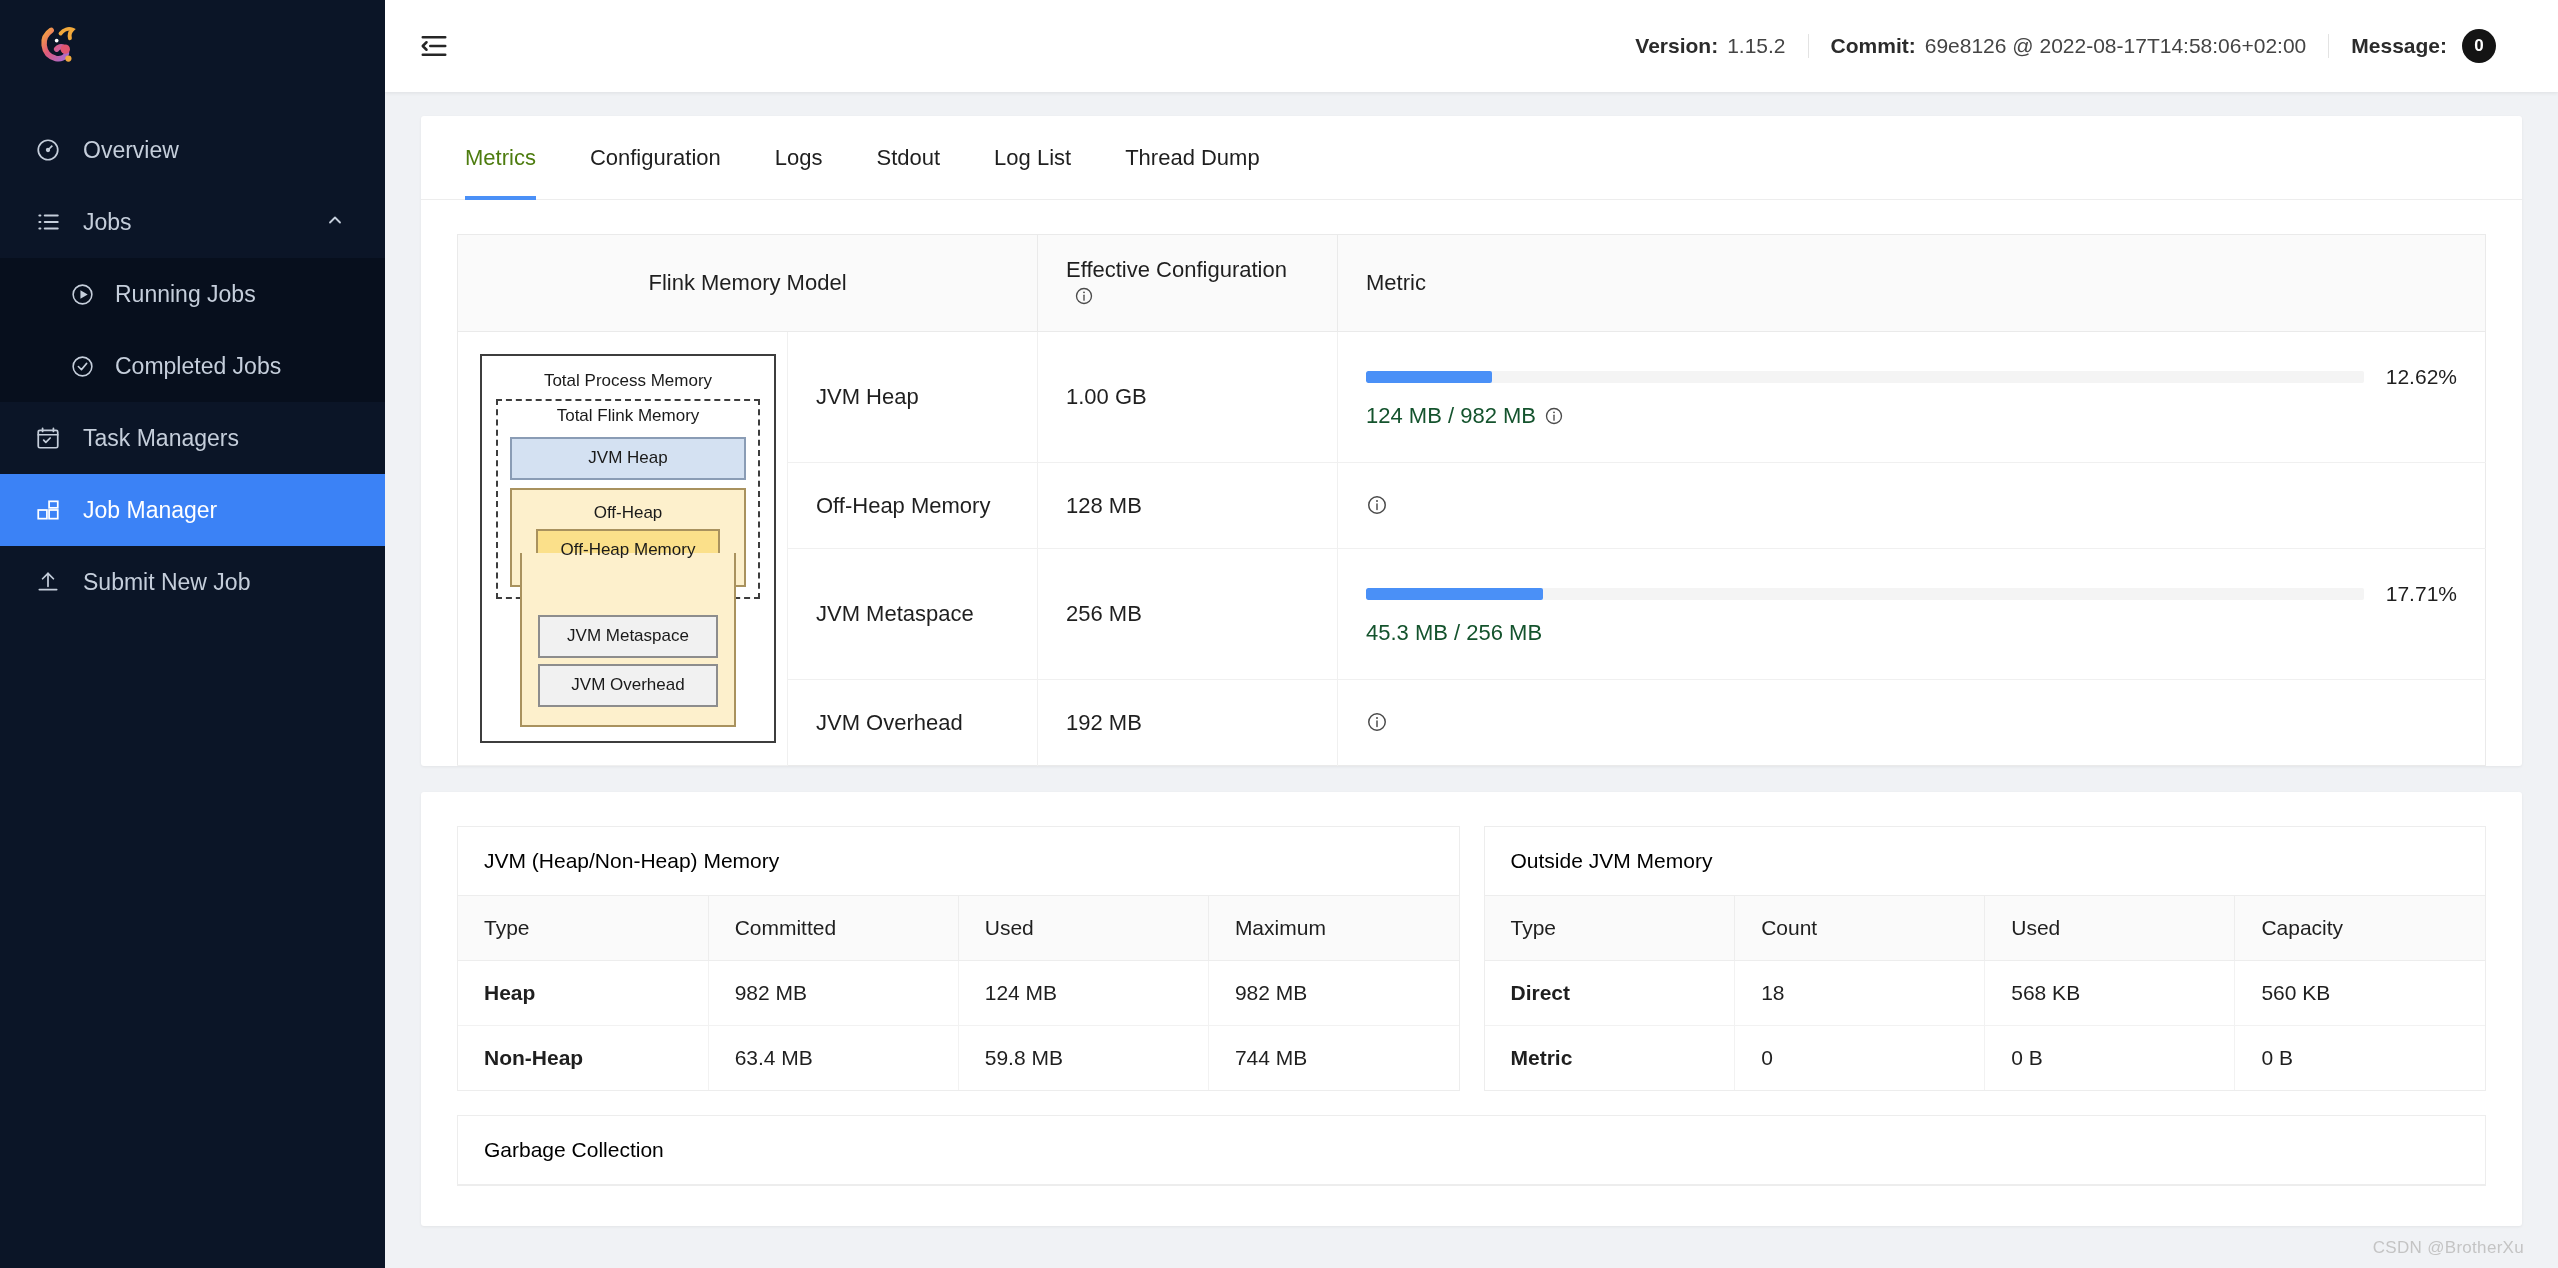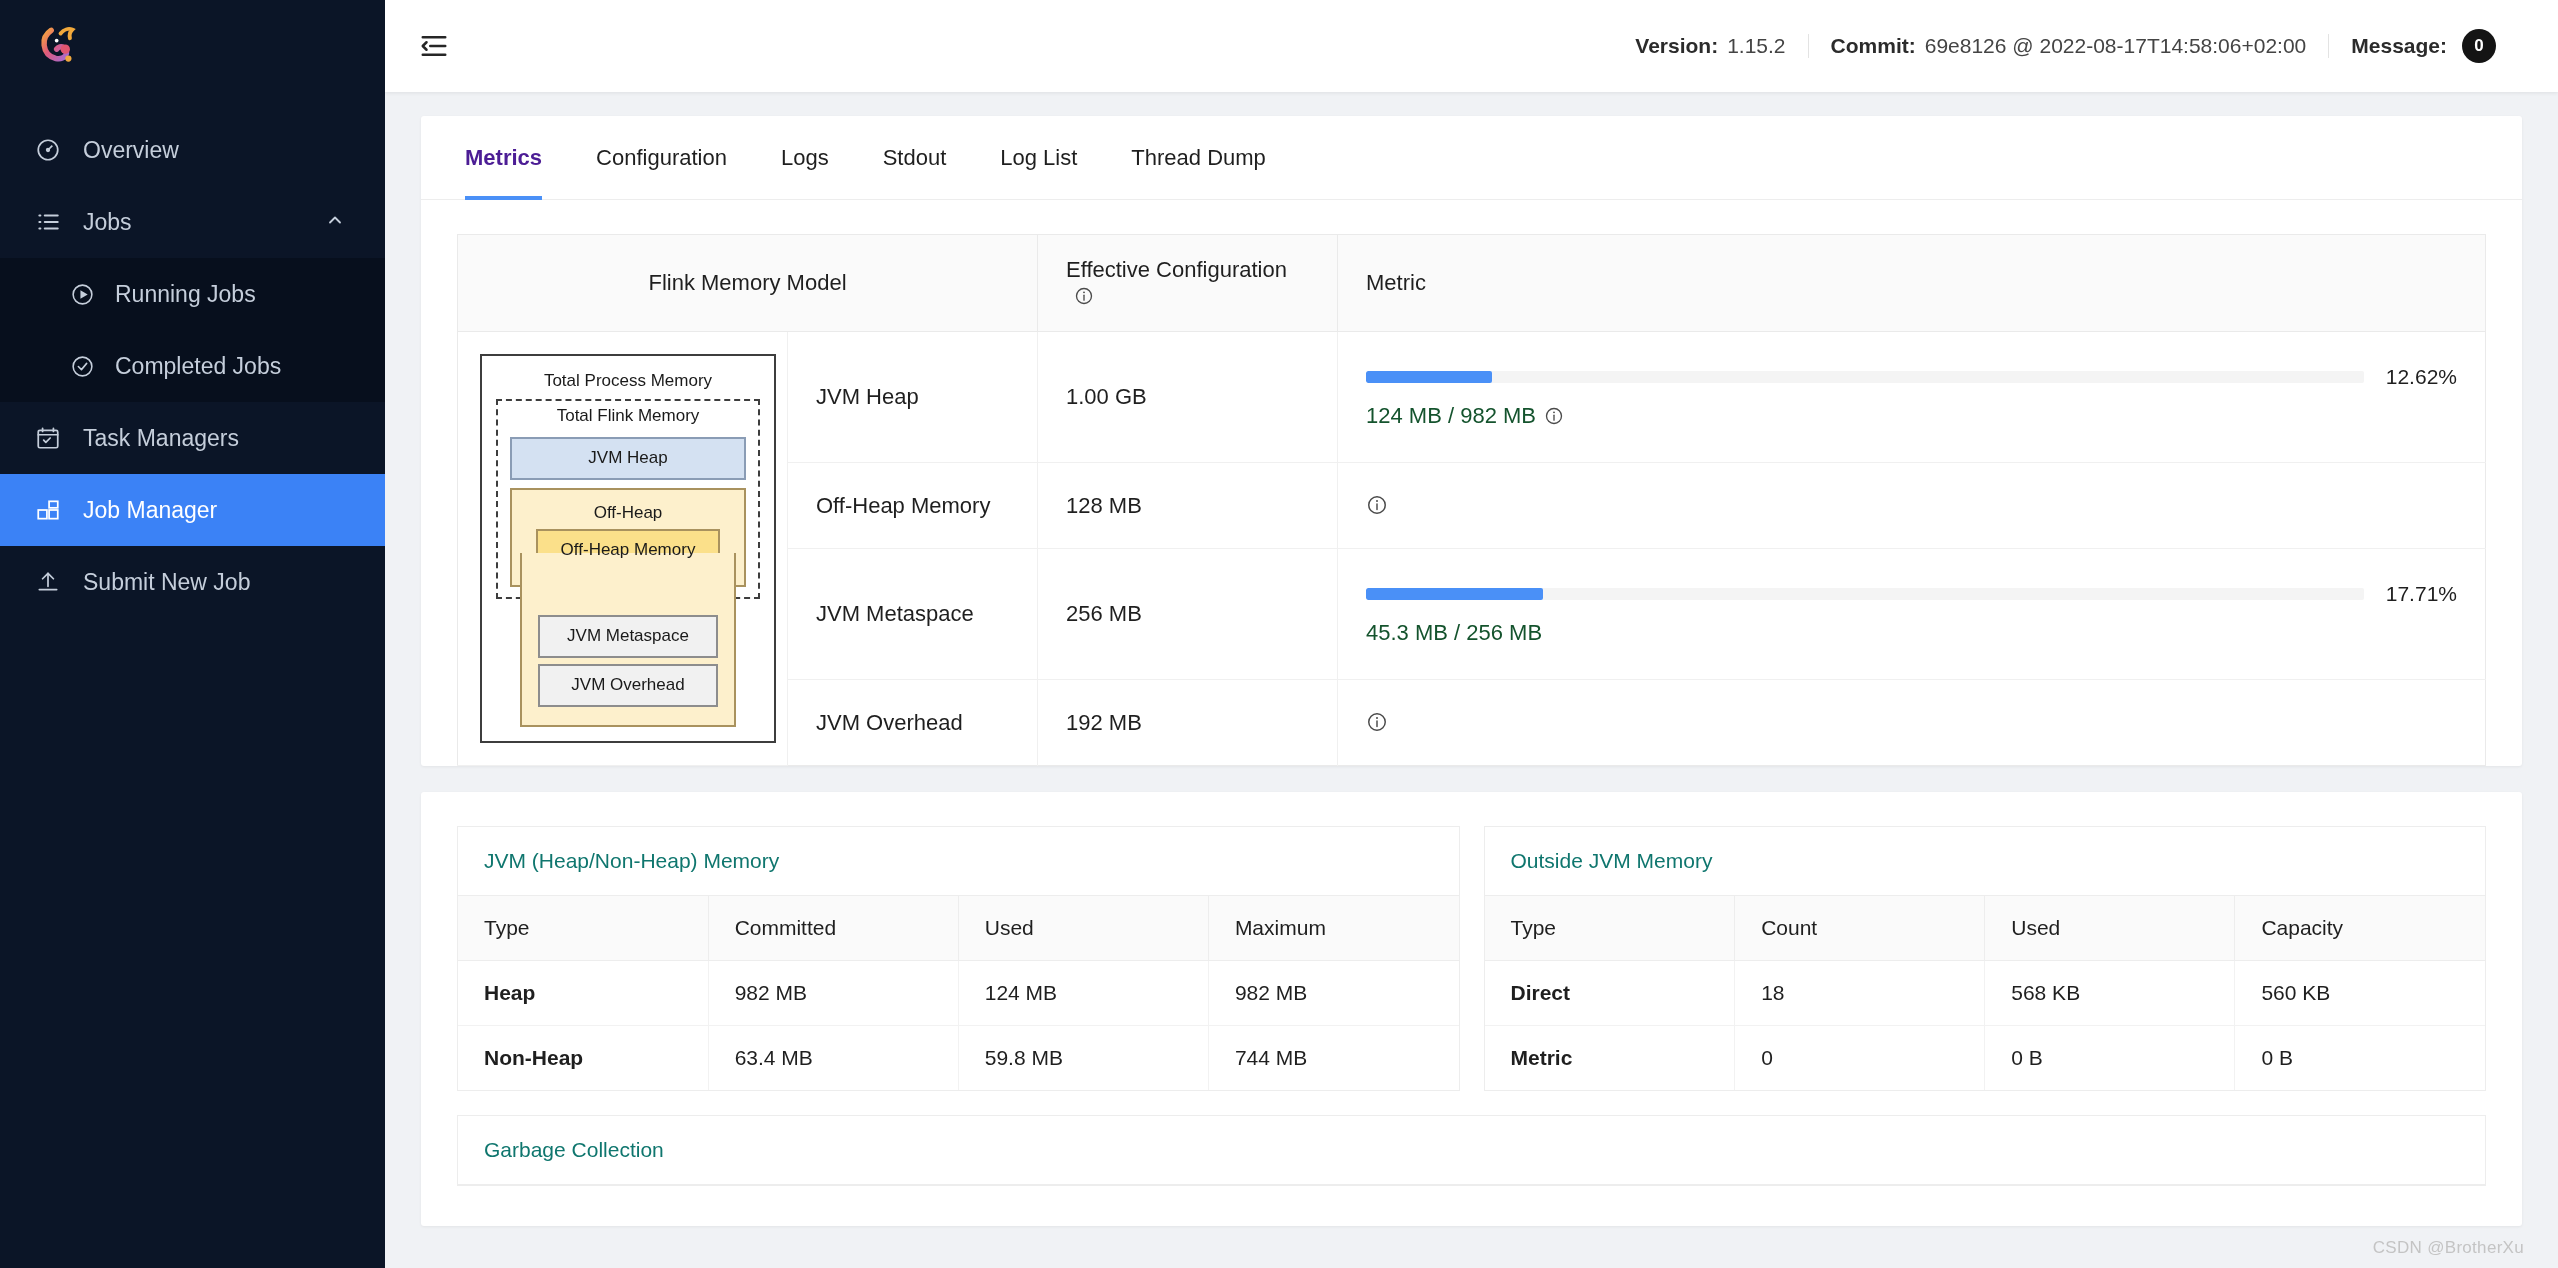--- a/index.html
+++ b/index.html
@@ -69,21 +69,21 @@
   .content { flex: 1; padding: 24px 36px 0 36px; overflow: hidden; }
   .panel { background: #ffffff; border-radius: 3px; box-shadow: 0 1px 3px rgba(0,0,0,.06); }
 
   
   .tabs { display: flex; padding: 0 30px; border-bottom: 1px solid #ededed; height: 84px; align-items: center; gap: 0; }
   .tab {
     font-size: 22px; color: #1f1f1f; padding: 0 27px; height: 84px;
     display: flex; align-items: center; cursor: pointer; position: relative;
   }
   .tab:first-child { padding-left: 14px; }
-  .tab.active { color: #4c1d95; font-weight: bold; }
+  .tab.active { color: #4d7c0f; }
   .tab.active::after {
     content: ""; position: absolute; left: 14px; right: 27px; bottom: 0;
     height: 4px; background: #4a90f7;
   }
   .tab:first-child.active::after { left: 14px; right: 27px; }
 
   .tab-body { padding: 34px 36px 0 36px; }
 
   
   .mtable { width: 100%; border-collapse: collapse; border: 1px solid #eaeaea; table-layout: fixed; }
@@ -143,21 +143,21 @@
   .adv-head {
     padding: 30px 36px; font-size: 25px; color: #1f1f1f;
     border-bottom: 1px solid #f0f0f0;
   }
   .adv-body { padding: 34px 36px 40px 36px; }
   .adv-row { display: flex; gap: 24px; }
   .adv-col { flex: 1; min-width: 0; }
 
   .sub-card { border: 1px solid #ededed; }
   .sub-card-title {
-    padding: 22px 26px; font-size: 21px; color: #0f766e;
+    padding: 22px 26px; font-size: 21px; color: #000000;
     border-bottom: 1px solid #ededed; background: #fff;
   }
   .stable { width: 100%; border-collapse: collapse; table-layout: fixed; }
   .stable th {
     background: #fafafa; font-size: 21px; font-weight: normal; color: #1f1f1f;
     text-align: left; padding: 20px 26px; border-bottom: 1px solid #ededed;
     border-right: 1px solid #ededed;
   }
   .stable th:last-child { border-right: none; }
   .stable td {

